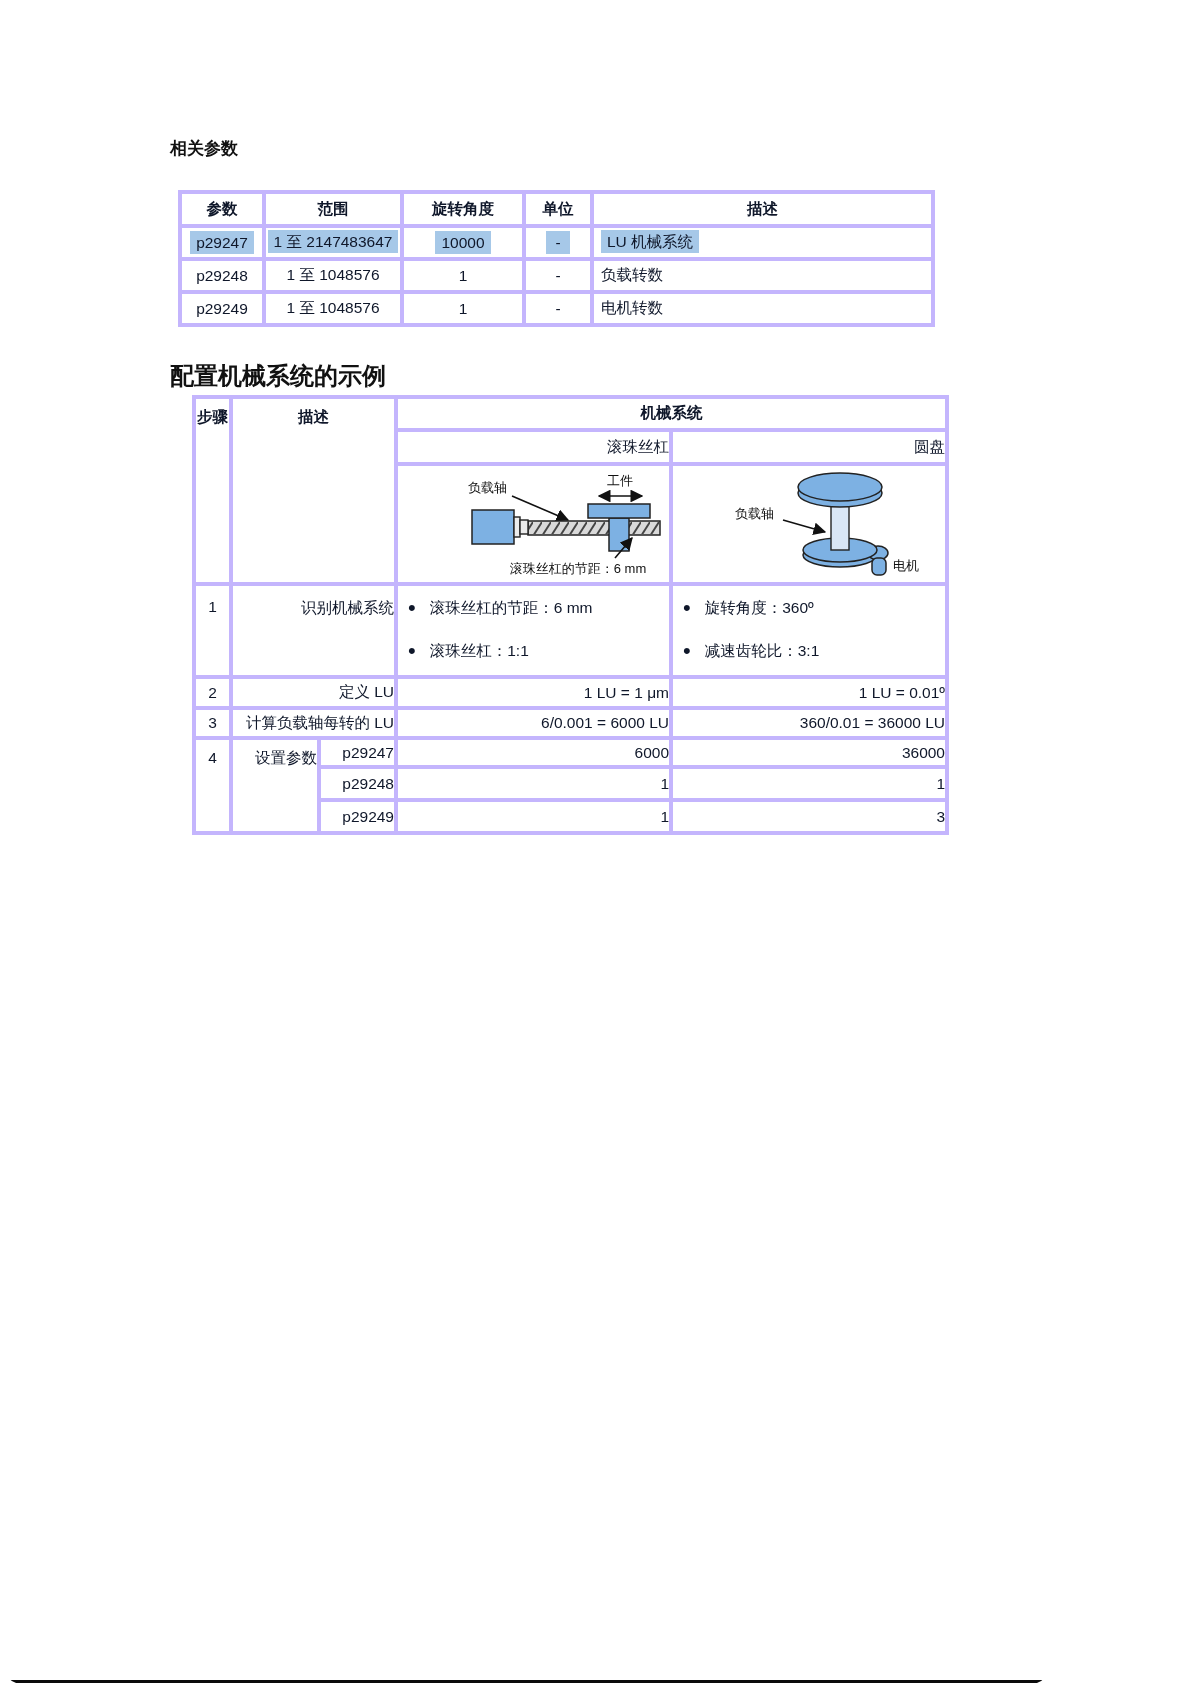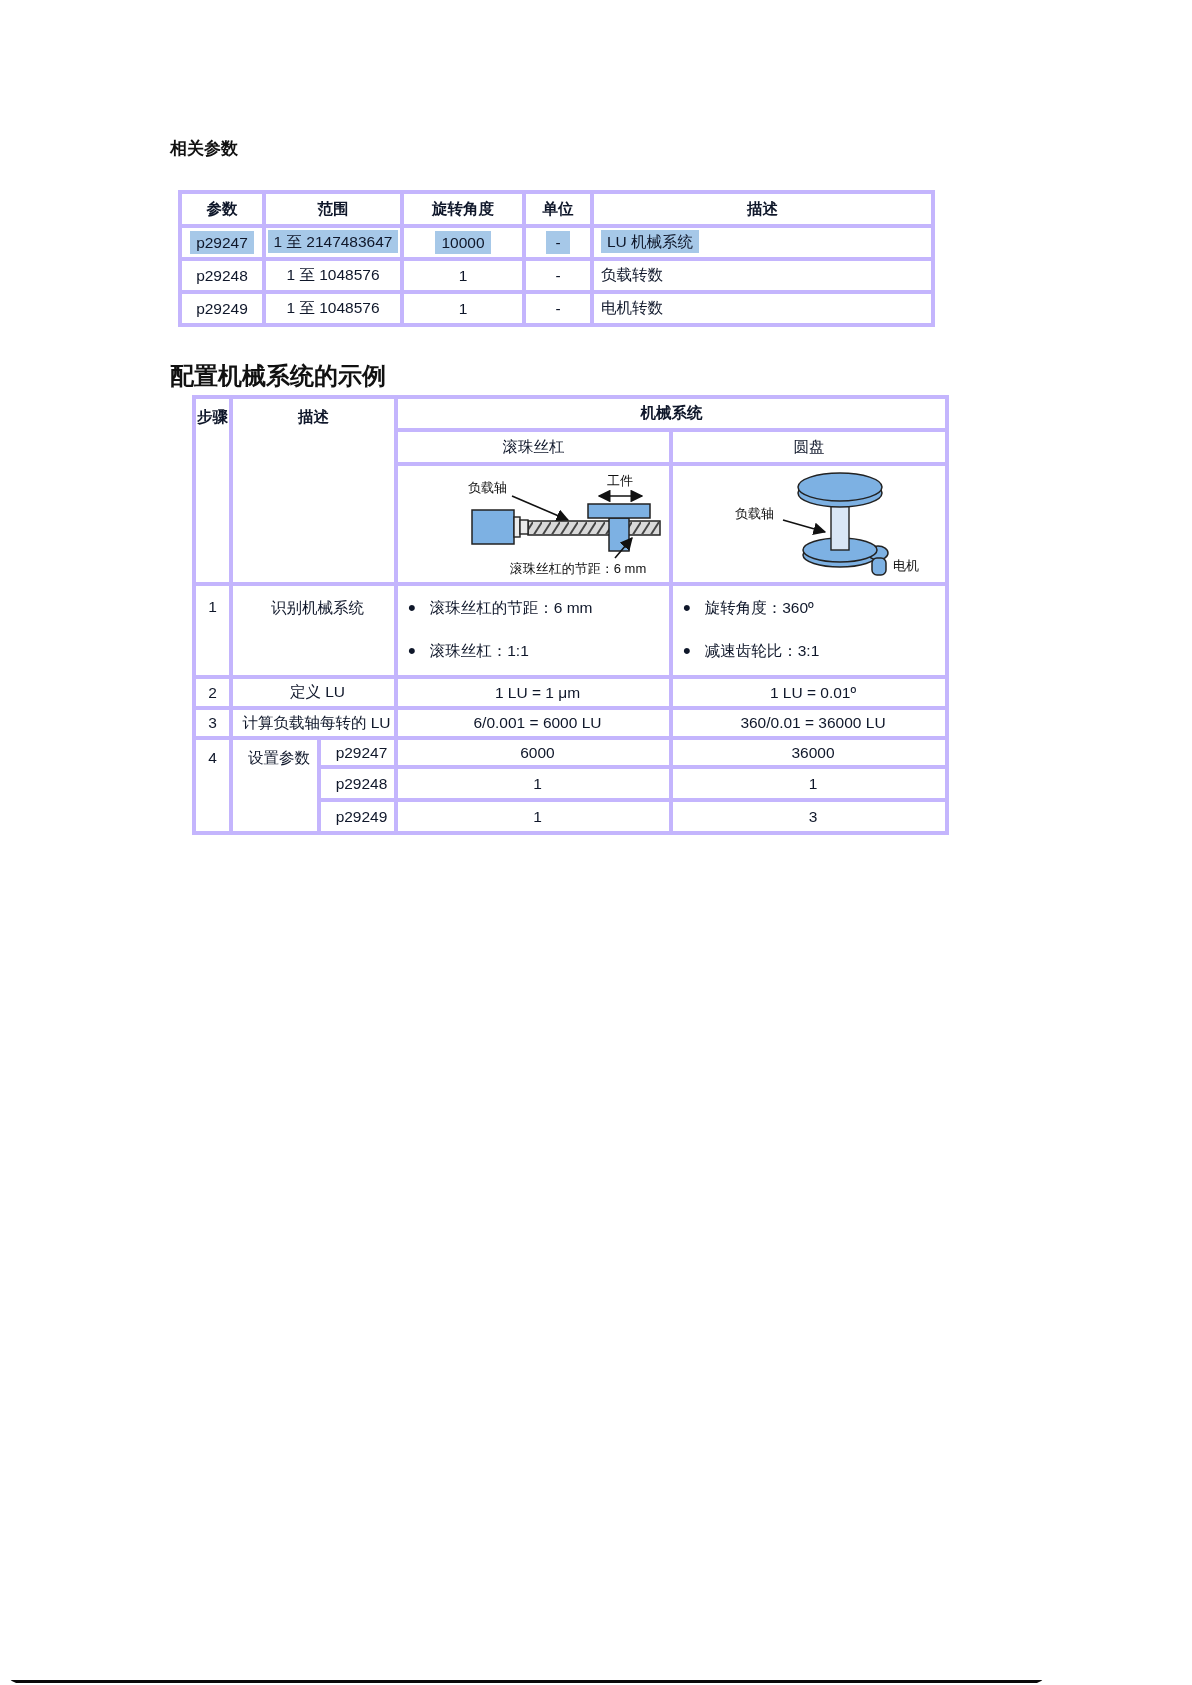--- a/index.html
+++ b/index.html
@@ -16,24 +16,24 @@
   .t1 .hrow td{font-weight:bold;height:30px;}
   .t1 .drow td{height:29px;}
   .t1 td.desc{text-align:left;padding-left:7px;}
   .hl{background:var(--hl);padding:3px 6px;}
   .hl.dashhl{padding:3px 9px;}
   
   .t2{left:192px;top:395px;}
   .t2 td{vertical-align:middle;}
   .t2 .hcell{font-weight:bold;text-align:center;}
   .t2 .topcell{vertical-align:top;padding-top:6px;line-height:1.55;}
-  .t2 .sub td{font-weight:normal;text-align:center;height:30px;font-family:Liberation Serif, serif;}
+  .t2 .sub td{font-weight:normal;text-align:right;height:30px;font-family:Liberation Serif, serif;}
   .t2 .diagcell{vertical-align:middle;text-align:center;height:111px;}
   .t2 .stepcell{text-align:center;}
-  .t2 .lpad{padding-left:8px;text-align:center;}
+  .t2 .lpad{padding-left:8px;text-align:right;}
   .t2 .r1 td{vertical-align:top;}
   .t2 .r1 .stepcell,.t2 .r1 .lpad{padding-top:12px;}
   .bullets{padding:0 0 0 10px;}
   .bullet{margin-top:11px;line-height:21px;}
   .bullet + .bullet{margin-top:22px;}
   .bullet::before{content:"•";font-size:22px;line-height:21px;vertical-align:-2px;margin-right:14px;}
   
   svg .dt{font-size:13px;fill:#111;font-family:"Liberation Sans","DejaVu Sans",sans-serif;}
   svg .dl{stroke:#111;stroke-width:1.6;fill:none;}
   svg .df{fill:var(--df);stroke:#222;stroke-width:1.5;}

